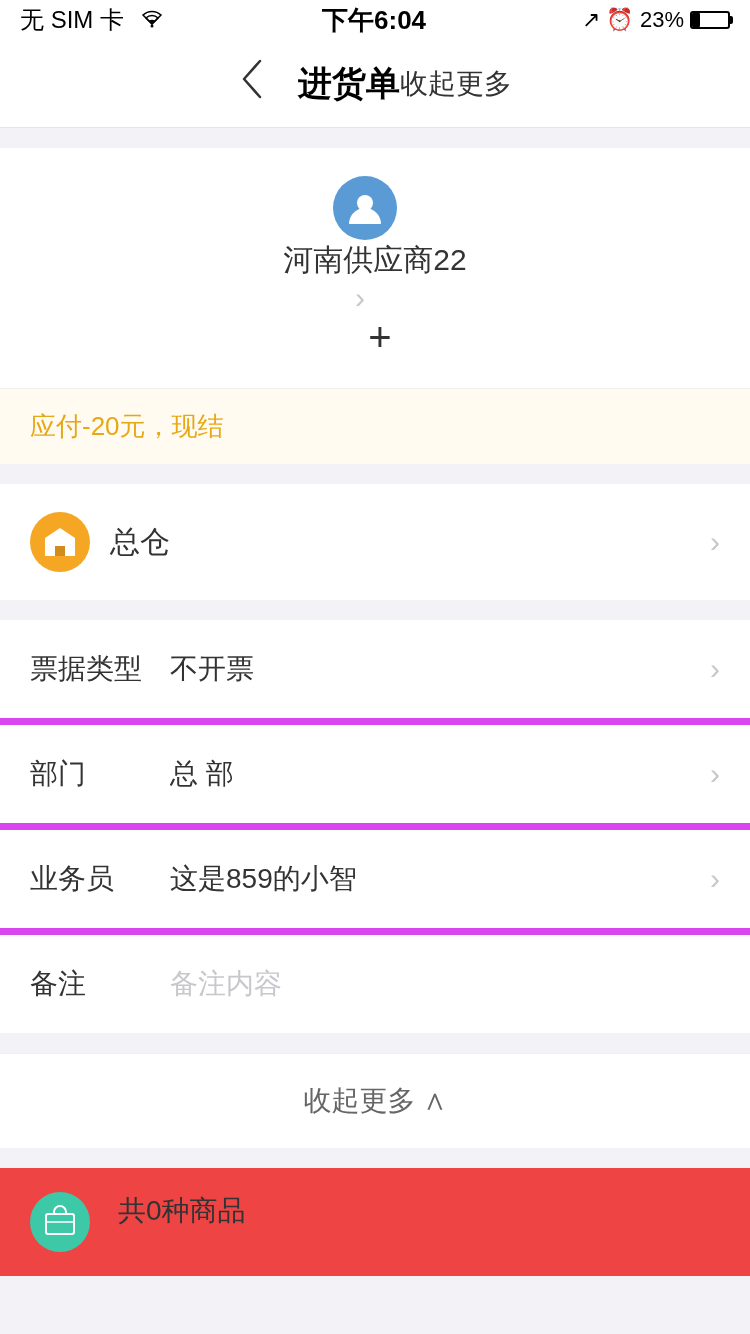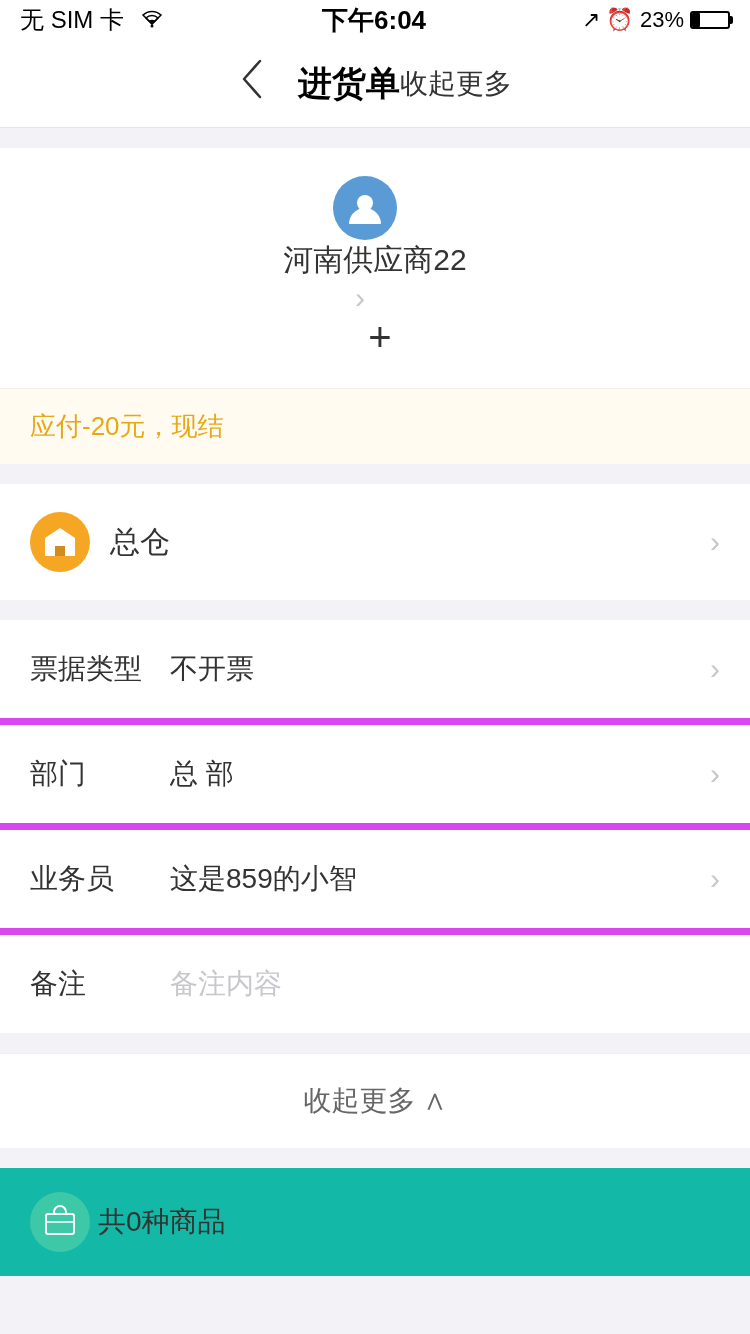--- a/index.html
+++ b/index.html
@@ -189,26 +189,25 @@
       cursor: pointer;
       border-top: 1px solid #f0f0f0;
     }
     .collapse-text {
       font-size: 28px;
       color: #666;
     }
 
     
     .bottom-bar {
-      background: #14b8a6;
+      background: #ef4444;
       margin-top: 20px;
       display: flex;
-      align-items: center;
       padding: 24px 30px;
-      gap: 8px;
+      gap: 28px;
     }
     .product-icon {
       width: 60px;
       height: 60px;
       border-radius: 50%;
       background: #3dc8a8;
       display: flex;
       align-items: center;
       justify-content: center;
       flex-shrink: 0;

